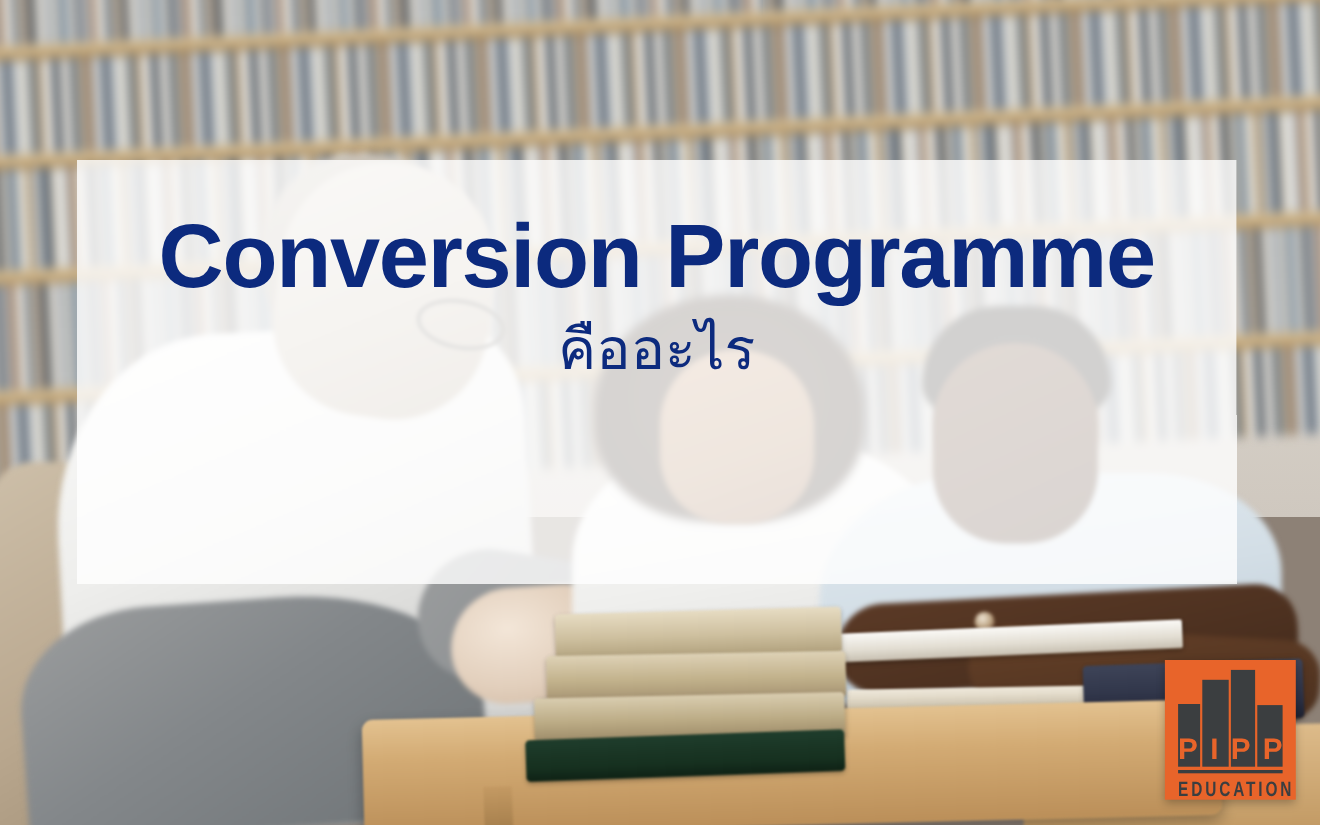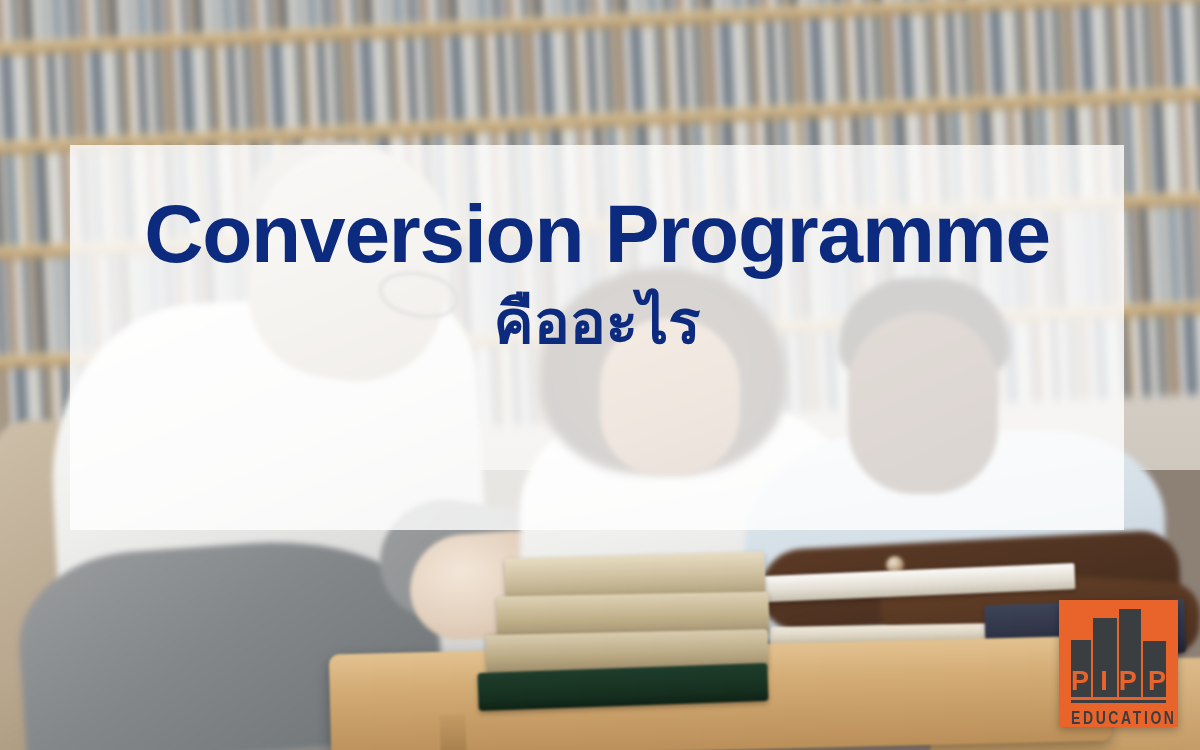--- a/index.html
+++ b/index.html
@@ -306,22 +306,22 @@
     font-weight: 700;
     line-height: 1.0;
     letter-spacing: -1.2px;
     color: #0c2a7e;
     white-space: nowrap;
     margin-top: 48px;
   }
   .title2 {
     margin: 0;
     padding: 0;
-    font-size: 60px;
-    font-weight: 700;
+    font-size: 52px;
+    font-weight: 400;
     line-height: 1.05;
     color: #0c2a7e;
     white-space: nowrap;
     margin-top: 16px;
   }
   .subtitle {
     margin: 0;
     padding: 0;
     font-size: 50px;
     font-weight: 700;

